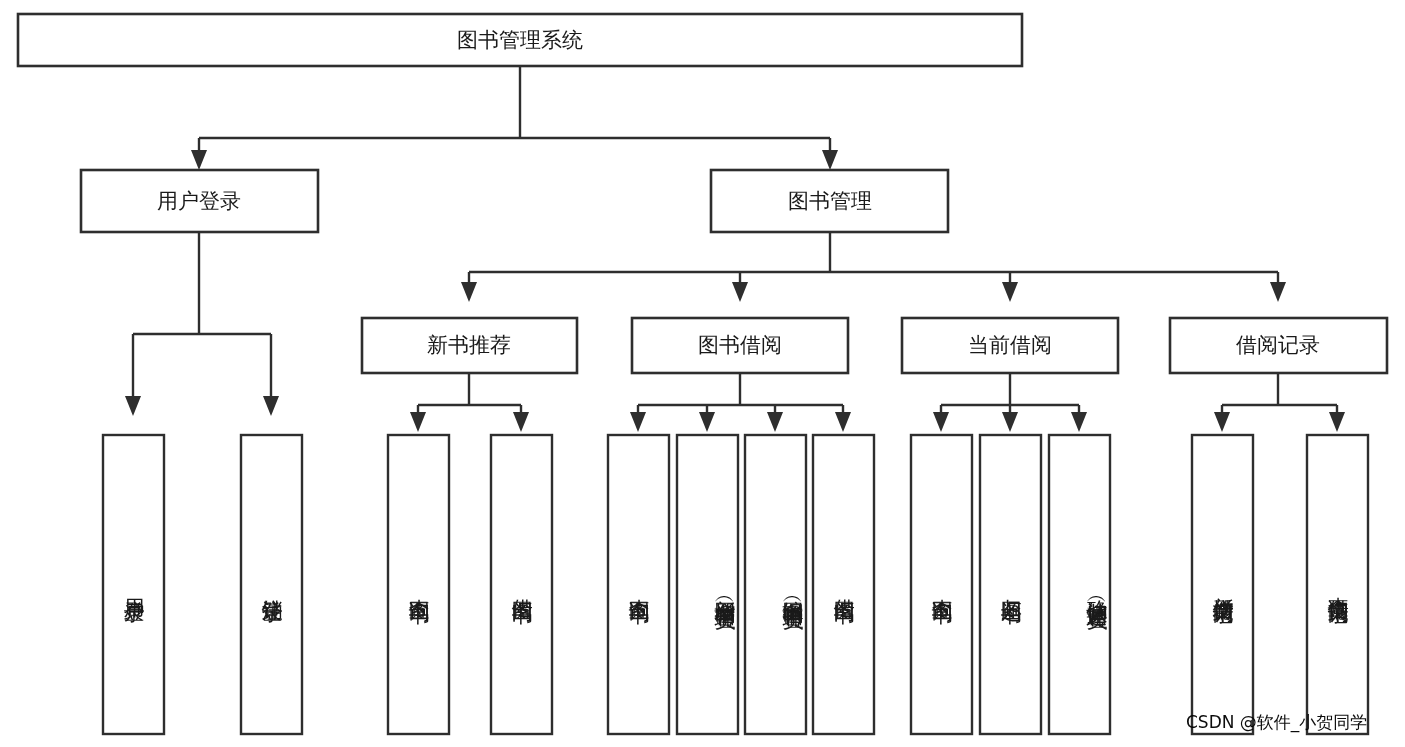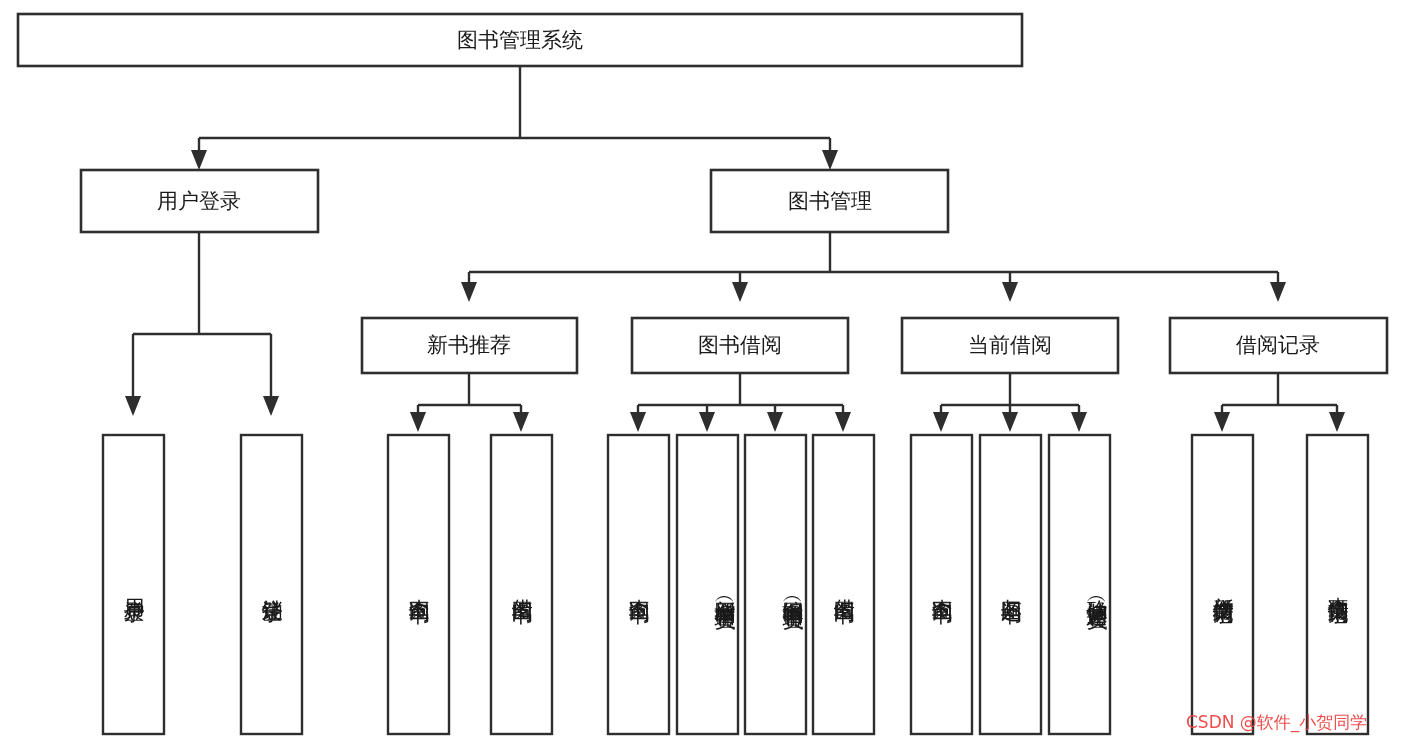--- a/index.html
+++ b/index.html
@@ -70,21 +70,21 @@
     letter-spacing: 1.5px;
     white-space: nowrap;
     pointer-events: none;
   }
   .watermark {
     position: absolute;
     left: 1186px;
     top: 711px;
     font-family: "DejaVu Sans", "Liberation Sans", sans-serif;
     font-size: 17px;
-    color: #ef4444;
+    color: #000000;
     white-space: nowrap;
     opacity: 0.95;
   }
 </style>
 </head>
 <body>
 
 <div id="diagram-root">
 
   <svg id="tree-svg" viewBox="0 0 1405 747">

